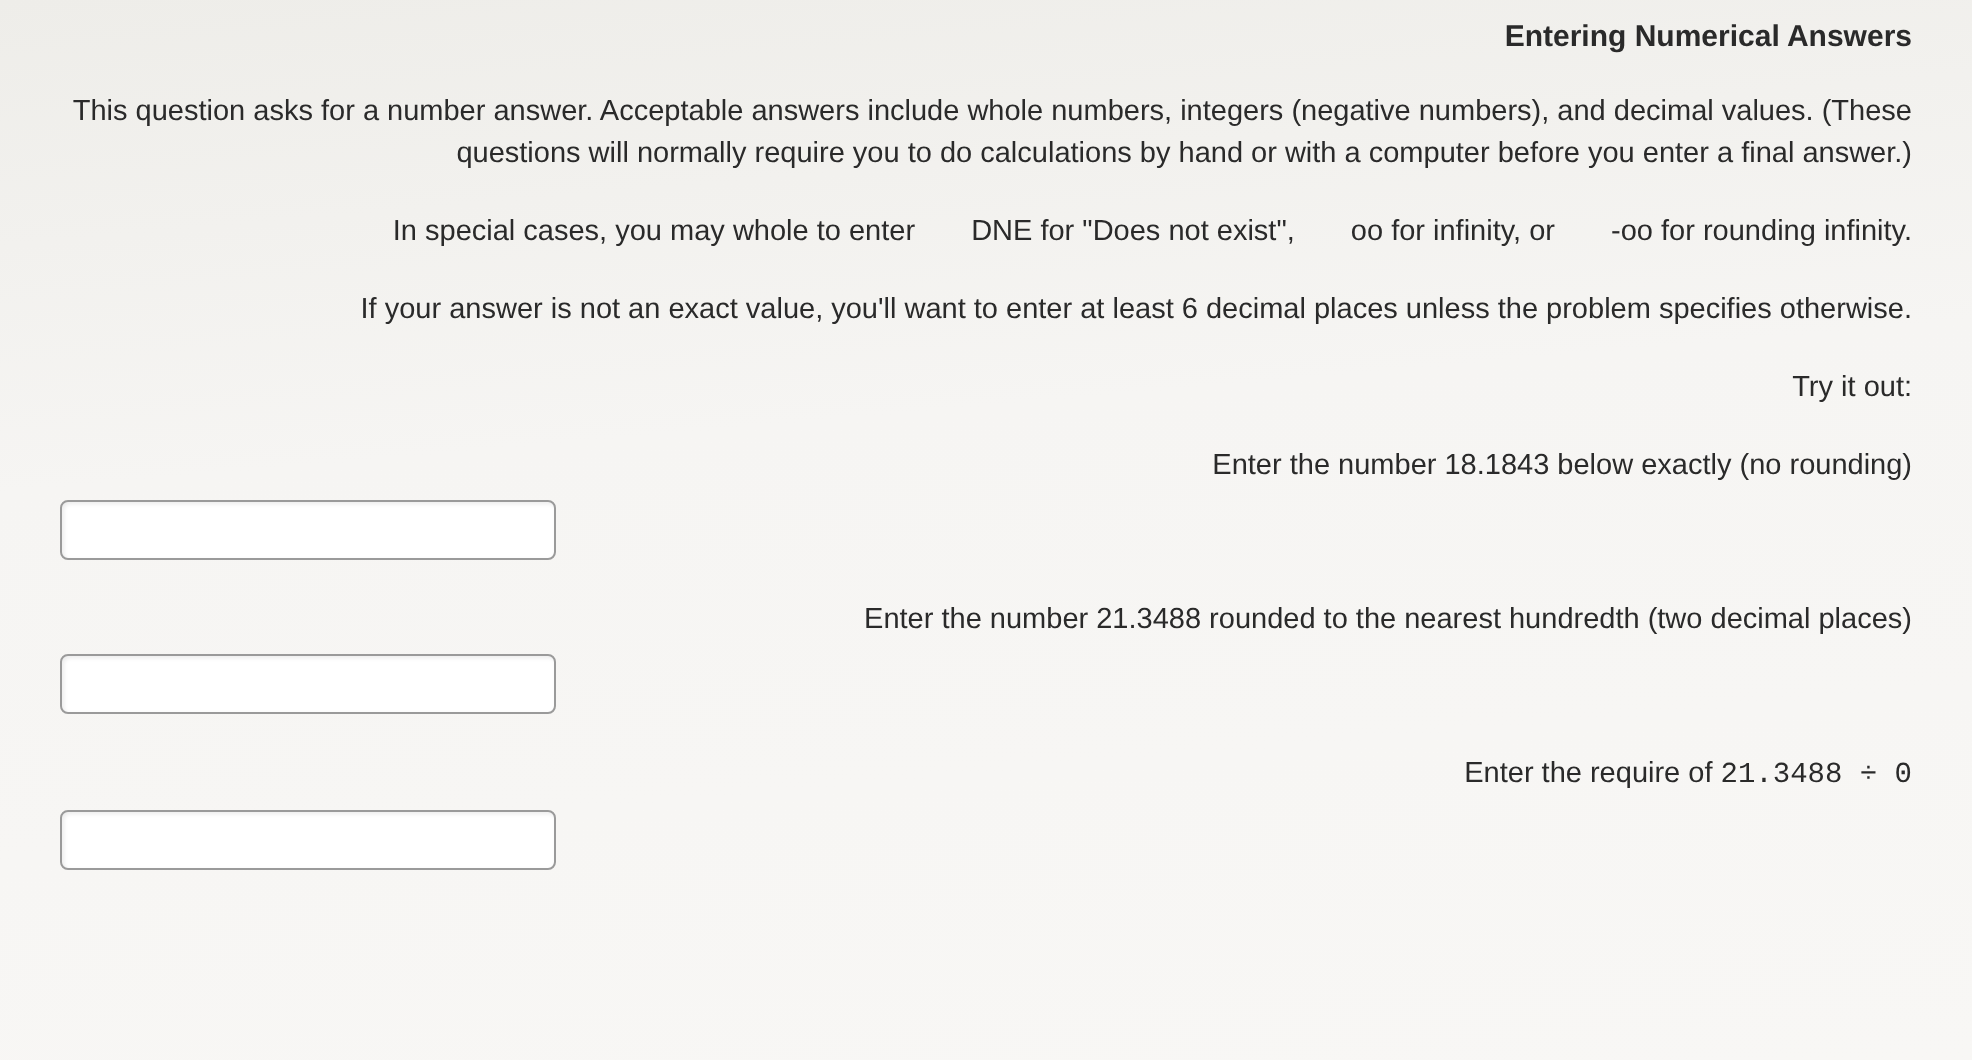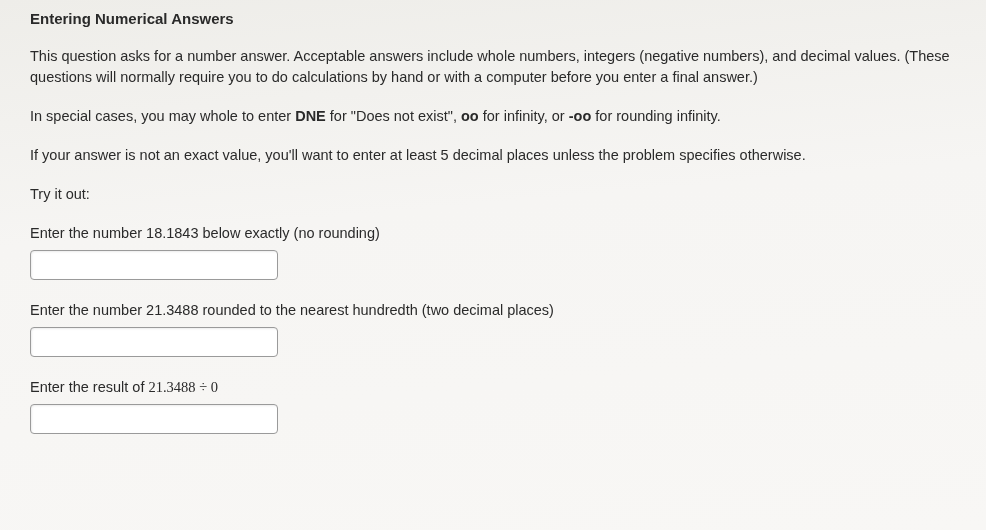--- a/index.html
+++ b/index.html
@@ -1,18 +1,19 @@
 <!DOCTYPE html>
 <html><head>
   <meta charset="utf-8">
   <style>
     * {
       margin: 0;
       padding: 0;
       box-sizing: border-box;
+      text-align: right;
     }
     body {
       font-family: Verdana, Geneva, sans-serif;
       background: #f5f4f2;
       background: linear-gradient(175deg, #eeede9 0%, #f6f5f3 40%, #f8f7f5 100%);
       padding: 8px 30px 20px 30px;
       color: #2a2a2a;
       font-size: 14.5px;
       line-height: 1.45;
       width: 986px;
@@ -20,64 +21,65 @@
     }
     .heading {
       font-weight: bold;
       font-size: 15px;
       margin-bottom: 16px;
     }
     .para {
       margin-bottom: 18px;
     }
     .inline-bold {
-      font-weight: bold;
+      font-weight: normal;
+      margin-left: 24px;
     }
     .italic {
     }
     .prompt {
       margin-bottom: 6px;
       margin-top: 18px;
     }
     input[type="text"] {
       width: 248px;
       height: 30px;
       padding: 4px 8px;
       border: 1px solid #9a9a9a;
       border-radius: 4px;
       background: #ffffff;
       font-size: 14px;
       box-shadow: inset 1px 1px 2px rgba(0,0,0,0.08);
       margin-bottom: 20px;
       display: block;
     }
     .math {
-      font-family: Liberation Serif, serif;
+      font-family: Liberation Mono, monospace;
       margin-top: 36px;
     }
   </style>
 </head>
 <body>
 
 <div class="heading">Entering Numerical Answers</div>
 
 <p class="para">This question asks for a number answer. Acceptable answers include whole numbers, integers (negative numbers), and decimal values. (These questions will normally require you to do calculations by hand or with a computer before you enter a final answer.)</p>
 
 <p class="para">
   <span>In special cases, you may whole to enter </span><span class="inline-bold">DNE</span><span> for "Does not exist", </span><span class="inline-bold">oo</span><span> for infinity, or </span><span class="inline-bold">-oo</span><span> for rounding infinity.</span>
 </p>
 
 <p class="para">
-  <span>If your answer is not an exact value, you'll want to enter </span><span class="italic">at least</span><span> 5 decimal places unless the problem specifies otherwise.</span>
+  <span>If your answer is not an exact value, you'll want to enter </span><span class="italic">at least</span><span> 6 decimal places unless the problem specifies otherwise.</span>
 </p>
 
 <p class="para">Try it out:</p>
 
 <div class="prompt">Enter the number 18.1843 below exactly (no rounding)</div>
 <input type="text" value="" style="">
 
 <div class="prompt">Enter the number 21.3488 rounded to the nearest hundredth (two decimal places)</div>
 <input type="text" value="" style="">
 
 <div class="prompt">
-  <span>Enter the result of </span><span class="math">21.3488 ÷ 0</span>
+  <span>Enter the require of </span><span class="math">21.3488 ÷ 0</span>
 </div>
 <input type="text" value="" style="">
 
 </body></html>

